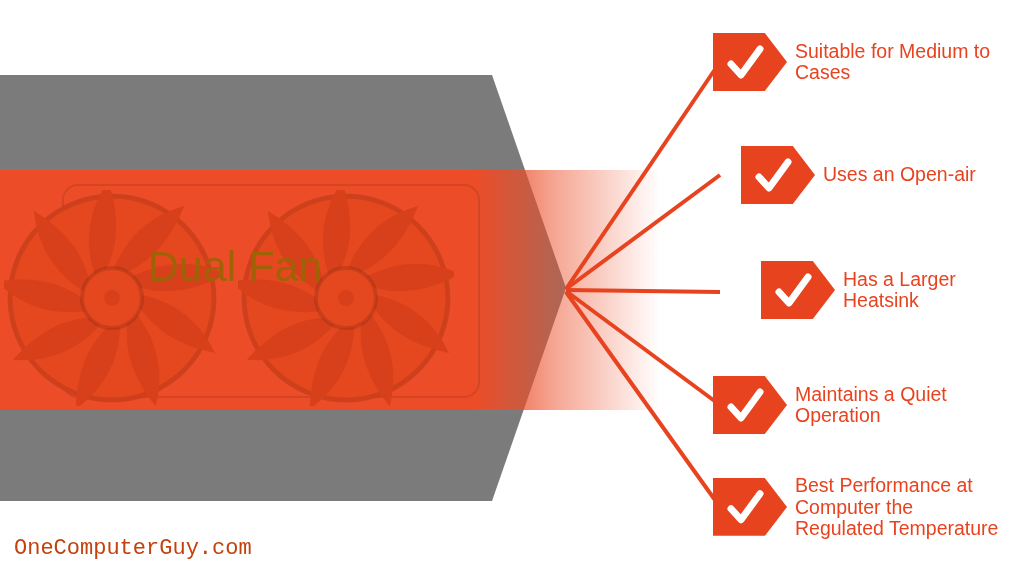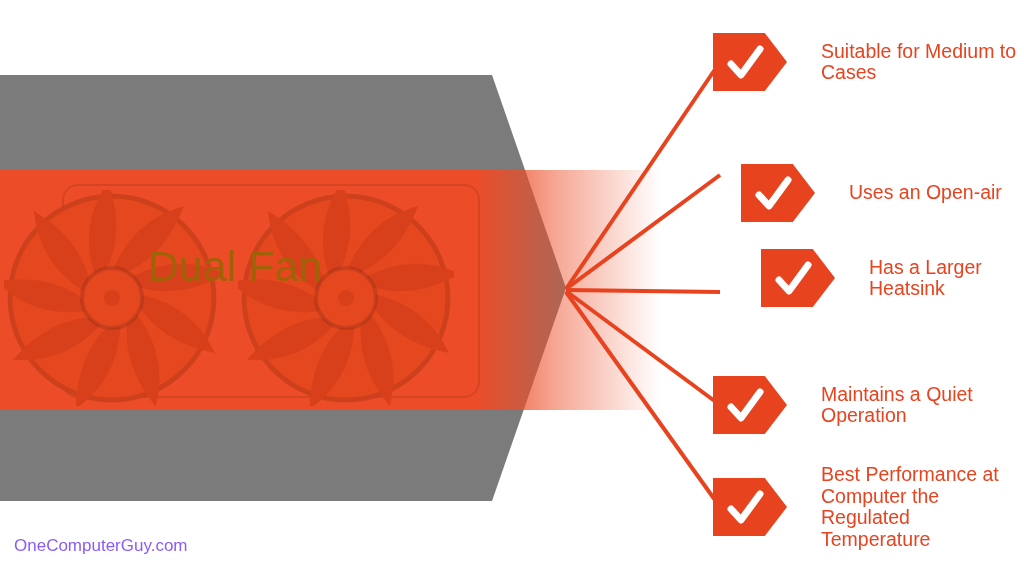--- a/index.html
+++ b/index.html
@@ -34,41 +34,41 @@
   .gpu-title{
     position:absolute;left:100px;top:240px;width:270px;
     text-align:center;color:#a16207;
     font-size:43px;line-height:1.22;font-weight:400;
     z-index:4;
   }
   
   .lines-svg{position:absolute;left:0;top:0;width:1024px;height:576px;z-index:5;}
   
   .benefit-row{
-    position:absolute;left:713px;display:flex;align-items:center;gap:34px;
+    position:absolute;left:713px;display:flex;align-items:center;gap:8px;
     transform:translateY(-50%);z-index:6;
   }
   .row-1{top:62px;}
-  .row-2{top:193px;padding-left:28px;}
-  .row-3{top:278px;padding-left:48px;}
+  .row-2{top:175px;padding-left:28px;}
+  .row-3{top:290px;padding-left:48px;}
   .row-4{top:405px;justify-content:flex-end;}
   .row-5{top:507px;}
   .badge{
     width:74px;height:58px;flex:0 0 auto;
     background:#E8431F;
     clip-path:polygon(0 0, 70% 0, 100% 50%, 70% 100%, 0 100%);
     display:flex;align-items:center;justify-content:center;
   }
   .badge svg{margin-right:10px;}
   .benefit-text{
     color:#E8431F;font-size:19.5px;line-height:21.5px;font-weight:400;
   }
   .watermark{
     position:absolute;left:14px;top:536px;
-    color:#8b5cf6;font-size:17px;z-index:6;
+    color:#c2410c;font-size:22px;z-index:6;font-family:Liberation Mono, monospace;
   }
 </style>
 </head>
 <body>
 
 <div class="gray-arrow"></div>
 <div class="orange-band"></div>
 <div class="shroud-outline"></div>
 
 <svg class="fan fan-left" width="216" height="216" viewBox="-108 -108 216 216" aria-hidden="true">

